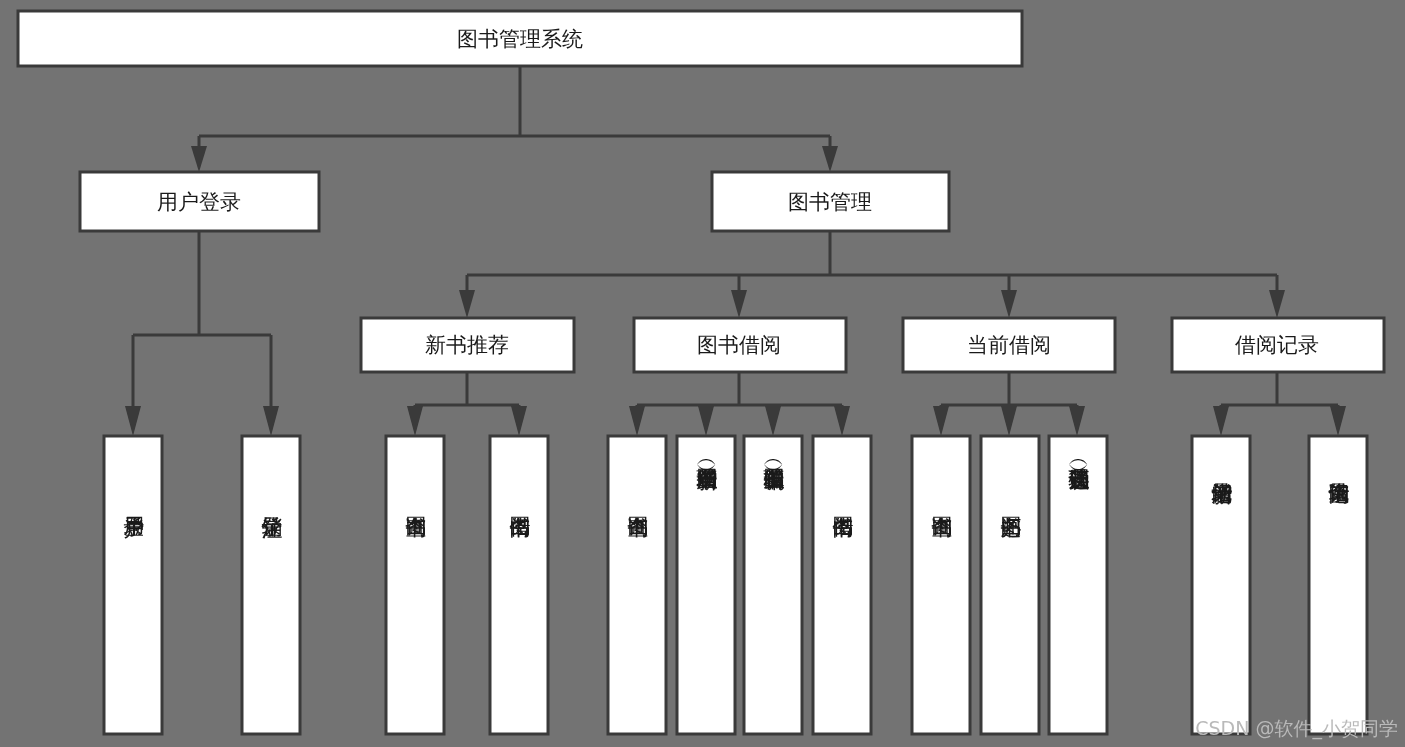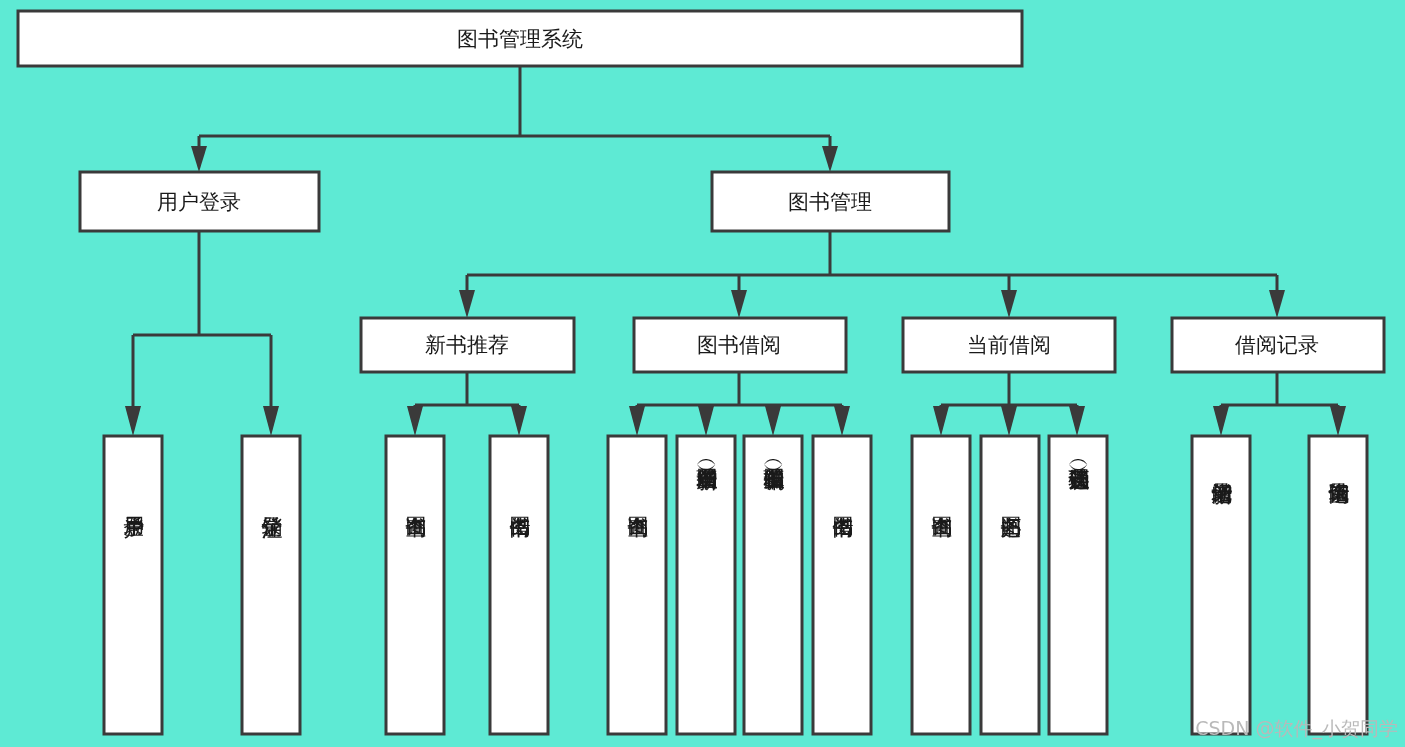--- a/index.html
+++ b/index.html
@@ -10,21 +10,21 @@
   body {
     width: 1405px;
     height: 747px;
     font-family: "DejaVu Sans", "Liberation Sans", sans-serif;
     overflow: hidden;
   }
   #diagram-root {
     position: relative;
     width: 1405px;
     height: 747px;
-    background: #5eead4;
+    background: #737373;
   }
   svg#flow-svg {
     position: absolute;
     left: 0;
     top: 0;
     width: 1405px;
     height: 747px;
     display: block;
   }
   .node-box {

